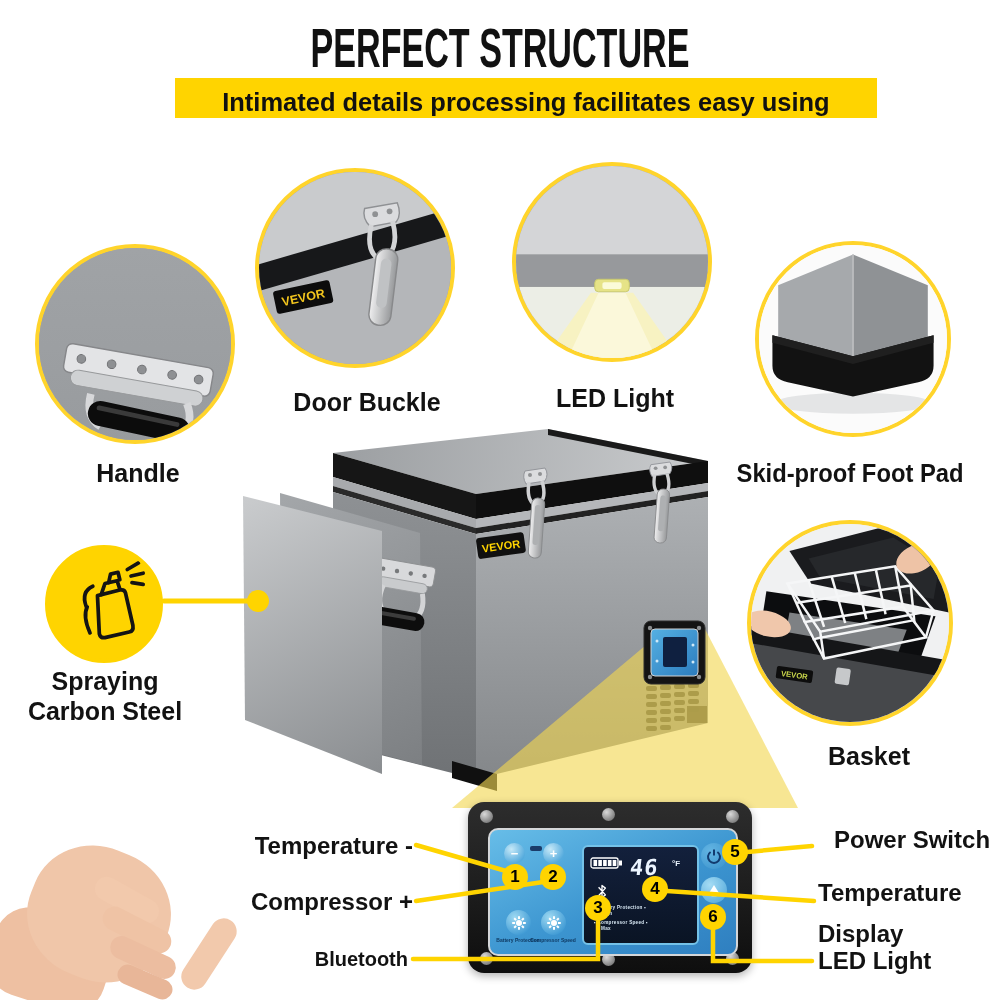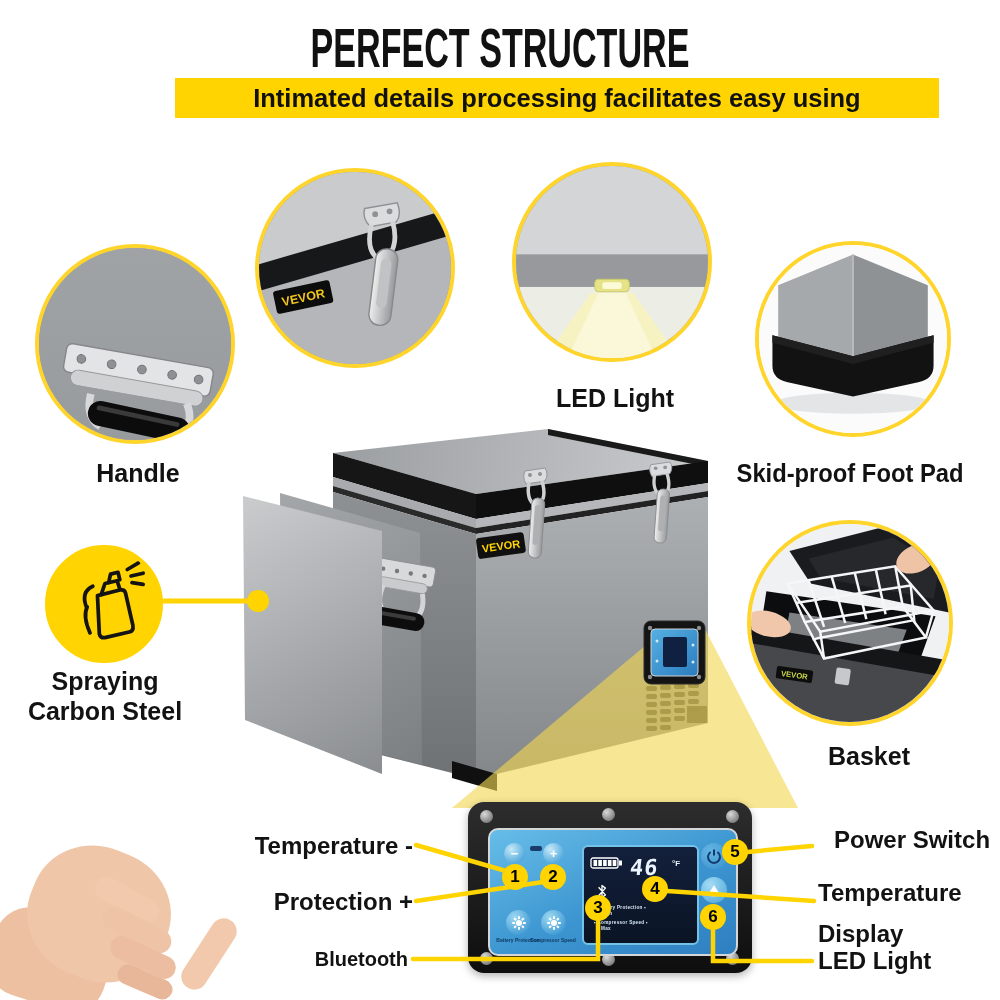--- a/index.html
+++ b/index.html
@@ -4,22 +4,22 @@
 <style>
   html,body{margin:0;padding:0;background:#fff;}
   #stage{position:relative;width:1000px;height:1000px;background:#fff;overflow:hidden;
          font-family:"Liberation Sans",sans-serif;}
   .abs{position:absolute;}
   .lbl{position:absolute;font-weight:bold;color:#121212;white-space:nowrap;
        font-family:"Liberation Sans",sans-serif;}
   .lbl-c{transform:translateX(-50%);text-align:center;}
   .title{top:16px;left:0;width:1000px;text-align:center;font-size:55px;font-weight:bold;
          color:#111;letter-spacing:0px;transform:scaleX(0.62);z-index:5;}
-  .banner{top:78px;left:175px;width:764px;height:40px;background:#FFD400;z-index:5;
-          display:flex;align-items:center;justify-content:center;}
+  .banner{top:78px;left:175px;width:702px;height:40px;background:#FFD400;z-index:5;
+          display:flex;align-items:flex-end;justify-content:center;}
   .banner span{font-size:26px;font-weight:bold;color:#111;transform:scaleX(0.98);white-space:nowrap;}
   .fcirc{position:absolute;border-radius:50%;border:4px solid #FFD42B;overflow:hidden;
          z-index:10;background:#9ea1a4;box-sizing:border-box;}
   .fcirc svg{display:block;width:100%;height:100%;}
   .numc{position:absolute;width:26px;height:26px;border-radius:50%;background:#FFD400;
         color:#000;font:bold 17px/26px "Liberation Sans",sans-serif;text-align:center;z-index:42;}
   
   #bigpanel{left:468px;top:802px;width:284px;height:171px;background:linear-gradient(#2d2d2d,#0e0e0e);
             border-radius:16px;z-index:20;box-shadow:0 3px 8px rgba(0,0,0,.30);}
   .screw{position:absolute;width:13px;height:13px;border-radius:50%;
@@ -211,20 +211,21 @@
       <path d="M110,38 L144,32 Q149,44 143,52 L116,57 Q107,48 110,38 Z" fill="#dbdcde" stroke="#8f9194" stroke-width="1.5"></path>
       <circle cx="121" cy="44" r="3" fill="#8f9193"></circle>
         <circle cx="136" cy="41" r="3" fill="#8f9193"></circle>
       <path d="M117,55 Q111,82 124,90 M139,51 Q146,76 134,88" stroke="#d3d4d6" stroke-width="5" fill="none"></path>
       <g transform="rotate(7 130 120)">
         <rect x="118" y="80" width="23" height="80" rx="11" fill="url(#gSilver)" stroke="#88898b" stroke-width="1.5"></rect>
         <rect x="124" y="90" width="11" height="52" rx="5.5" fill="#c0c2c4"></rect>
       </g>
     </svg>
   </div>
+  <div class="lbl lbl-c" style="left:367px;top:388px;font-size:25px;z-index:12;">Door Buckle</div>
 
   <div class="fcirc" style="left:512px;top:162px;width:200px;height:200px;">
     <svg viewBox="0 0 200 200">
       <rect width="200" height="110" fill="#d4d5d7"></rect>
       <rect y="92" width="200" height="38" fill="#97999c"></rect>
       <rect y="126" width="200" height="74" fill="#eceee6"></rect>
       <polygon points="78,132 122,132 170,200 30,200" fill="#f7f2c2"></polygon>
       <polygon points="86,132 114,132 146,200 54,200" fill="#fbf8da"></polygon>
       <rect x="82" y="118" width="36" height="13" rx="4" fill="#e6e387" stroke="#c9c96d" stroke-width="1"></rect>
       <rect x="90" y="121" width="20" height="7" rx="2" fill="#fbfbd8"></rect>
@@ -375,21 +376,21 @@
   </svg>
 
   <div class="numc" style="left:502px;top:864px;">1</div>
   <div class="numc" style="left:540px;top:864px;">2</div>
   <div class="numc" style="left:585px;top:895px;">3</div>
   <div class="numc" style="left:642px;top:876px;">4</div>
   <div class="numc" style="left:722px;top:839px;">5</div>
   <div class="numc" style="left:700px;top:904px;">6</div>
 
   <div class="lbl" style="right:587px;top:832px;font-size:24px;z-index:44;">Temperature -</div>
-  <div class="lbl" style="right:587px;top:888px;font-size:24px;z-index:44;">Protection +</div>
+  <div class="lbl" style="right:587px;top:888px;font-size:24px;z-index:44;">Compressor +</div>
   <div class="lbl" style="right:592px;top:948px;font-size:20px;z-index:44;">Bluetooth</div>
   <div class="lbl" style="left:818px;top:826px;font-size:24px;z-index:44;margin-left:16px;">Power Switch</div>
   <div class="lbl" style="left:818px;top:872px;font-size:24px;line-height:41px;white-space:normal;width:150px;z-index:44;">Temperature Display</div>
   <div class="lbl" style="left:818px;top:947px;font-size:24px;z-index:44;">LED Light</div>
 
   <div class="abs" style="left:0;top:700px;width:330px;height:300px;z-index:44;">
     <div class="skin" style="left:-10px;top:215px;width:120px;height:90px;transform:rotate(18deg);background:#eec0a2;border-radius:34px;"></div>
     <div class="skin" style="left:28px;top:148px;width:142px;height:132px;transform:rotate(22deg);border-radius:46%;"></div>
 
     <div class="skin" style="left:92px;top:188px;width:70px;height:24px;transform:rotate(29deg);z-index:47;background:#f2c9ac;"></div>

